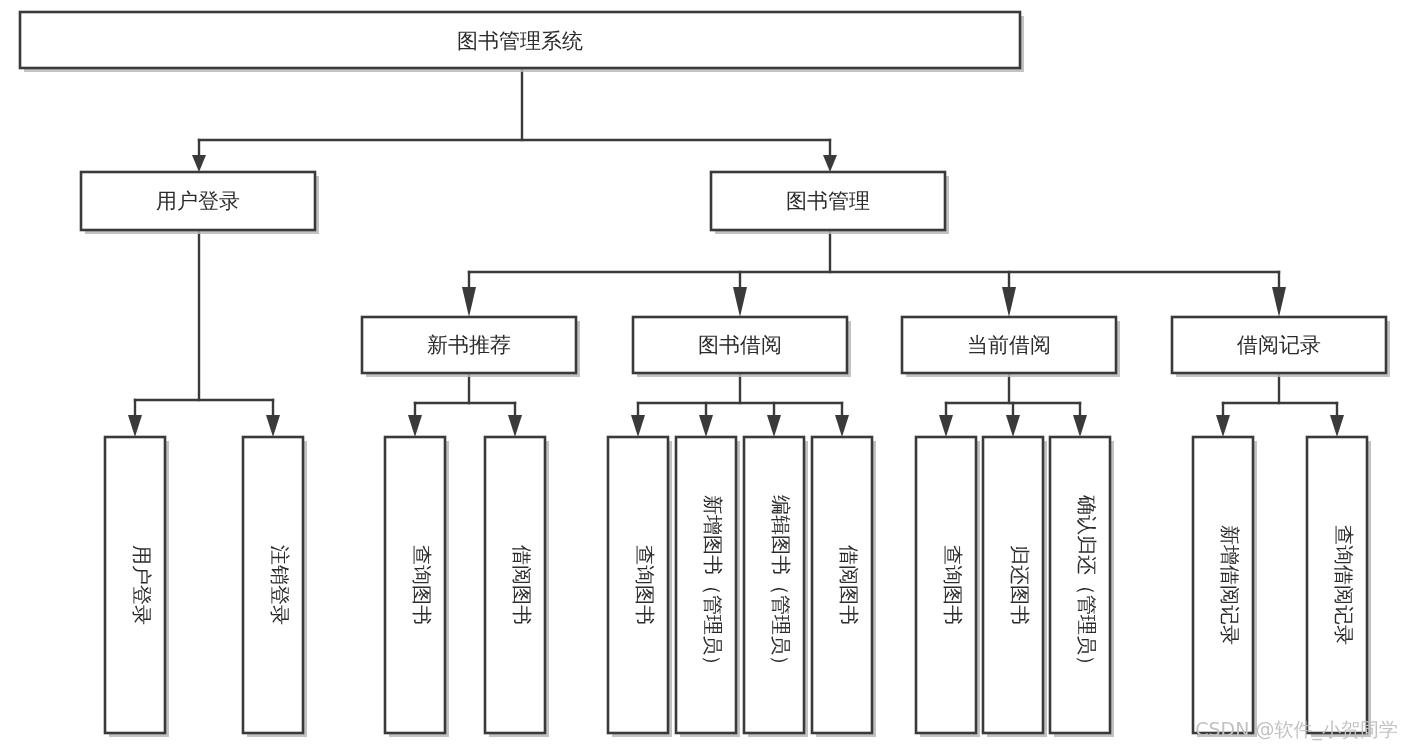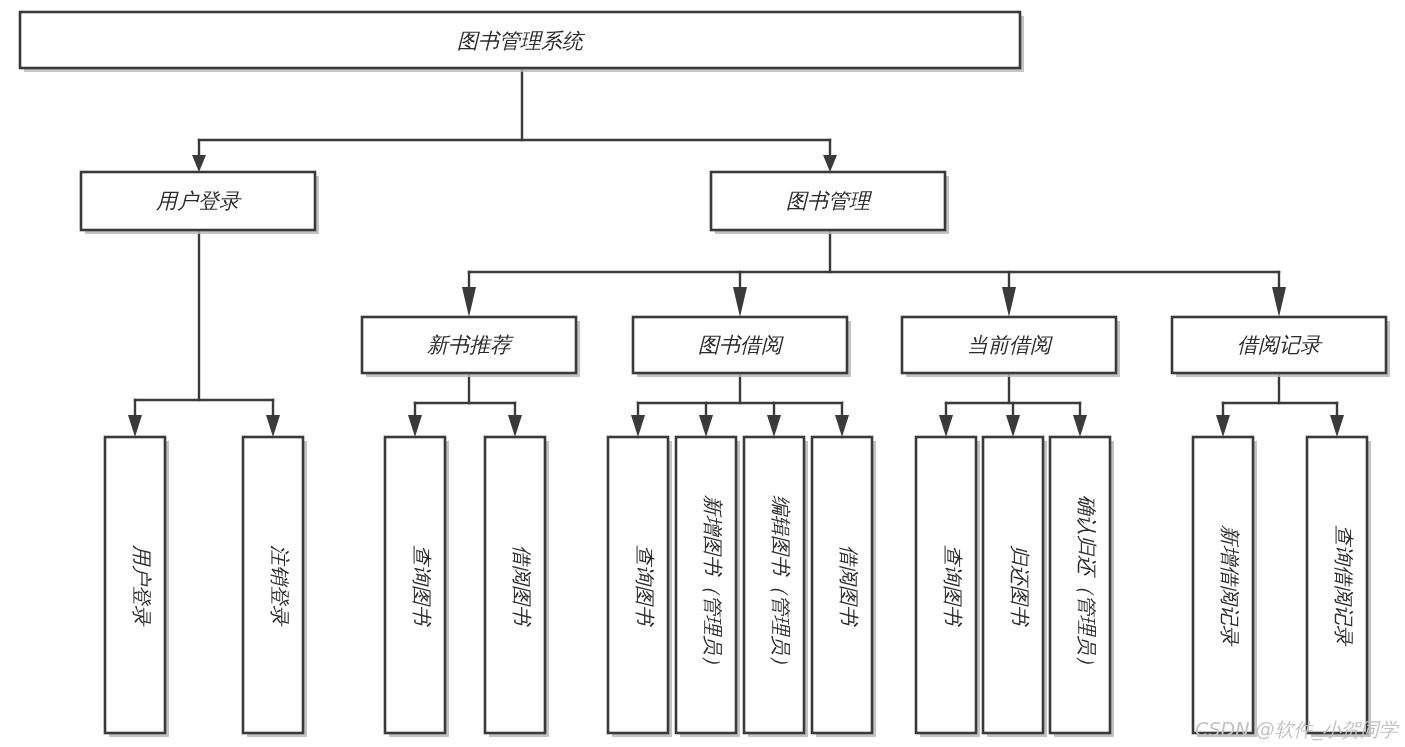--- a/index.html
+++ b/index.html
@@ -10,21 +10,20 @@
   }
   body {
     font-family: "DejaVu Sans", "Liberation Sans", sans-serif;
   }
   #diagram-root {
     position: relative;
     width: 1405px;
     height: 747px;
     background: #ffffff;
     overflow: hidden;
-    font-style: italic;
   }
   svg.diagram-canvas {
     position: absolute;
     top: 0;
     left: 0;
     width: 1405px;
     height: 747px;
     display: block;
   }
   .node-box {

